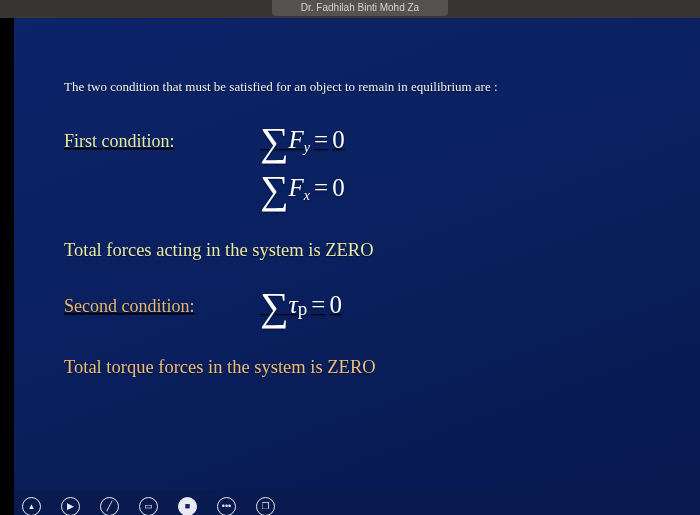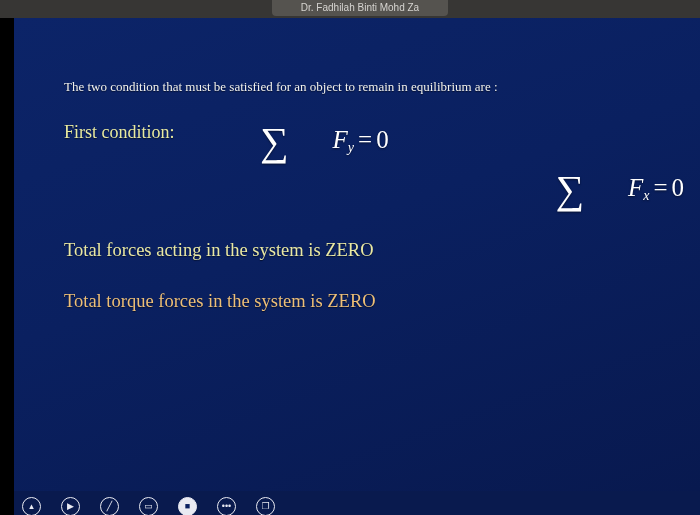--- a/index.html
+++ b/index.html
@@ -76,22 +76,23 @@
     color: #f2f2ee;
     font-size: 13px;
     line-height: 1.35;
     width: 600px;
     margin: 0 0 26px 0;
     text-shadow: 0 1px 1px rgba(0,0,0,0.55);
   }
 
   .cond-row {
     display: flex;
-    align-items: flex-start;
+    align-items: center;
     margin-bottom: 2px;
+    text-decoration: underline;
   }
   .cond-label {
     font-size: 18px;
     width: 196px;
     flex: 0 0 196px;
     text-shadow: 0 1px 1px rgba(0,0,0,0.5);
   }
   .label-first  { color: #e8eaa0; }
   .label-second { color: #e8b96a; }
 
@@ -102,21 +103,20 @@
     line-height: 1;
   }
   .sigma {
     font-size: 40px;
     vertical-align: -7px;
     letter-spacing: 0px;
   }
   .var {
     font-style: italic;
     font-size: 25px;
-    margin-left: 44px;
   }
   .var sub {
     font-style: italic;
     font-size: 14px;
     vertical-align: -4px;
   }
   .tau {
     font-style: italic;
     font-size: 26px;
   }
@@ -128,21 +128,20 @@
   .eq {
     font-size: 25px;
     padding: 0 4px;
   }
   .zero {
     font-size: 25px;
   }
   .formula-row2 {
     margin-left: 196px;
     margin-top: 8px;
-    text-align: right;
   }
 
   .statement {
     font-size: 18.5px;
     margin-top: 30px;
     text-shadow: 0 1px 1px rgba(0,0,0,0.5);
   }
   .statement-forces { color: #e9e8a4; }
   .statement-torque { color: #edbf78; }
 
@@ -213,20 +212,26 @@
         <span class="sigma">∑</span><span class="var"><span>F</span><sub>y</sub></span><span class="eq">=</span><span class="zero">0</span>
       </span>
     </div>
 
     <div class="formula formula-row2">
       <span class="sigma">∑</span><span class="var"><span>F</span><sub>x</sub></span><span class="eq">=</span><span class="zero">0</span>
     </div>
 
     <div class="statement statement-forces">Total forces acting in the system is ZERO</div>
 
+    <div class="cond-row" style="margin-top:26px;">
+      <span class="cond-label label-second">Second condition:</span>
+      <span class="formula">
+        <span class="sigma">∑</span><span class="tau"><span>τ</span><span class="tau-sub">p</span></span><span class="eq">=</span><span class="zero">0</span>
+      </span>
+    </div>
 
     <div class="statement statement-torque">Total torque forces in the system is ZERO</div>
 
   </div>
 </div>
 
 <div id="controlbar">
   <div id="controlbar-left-pad"></div>
   <div id="control-icons">
     <div class="ctrl-icon">

